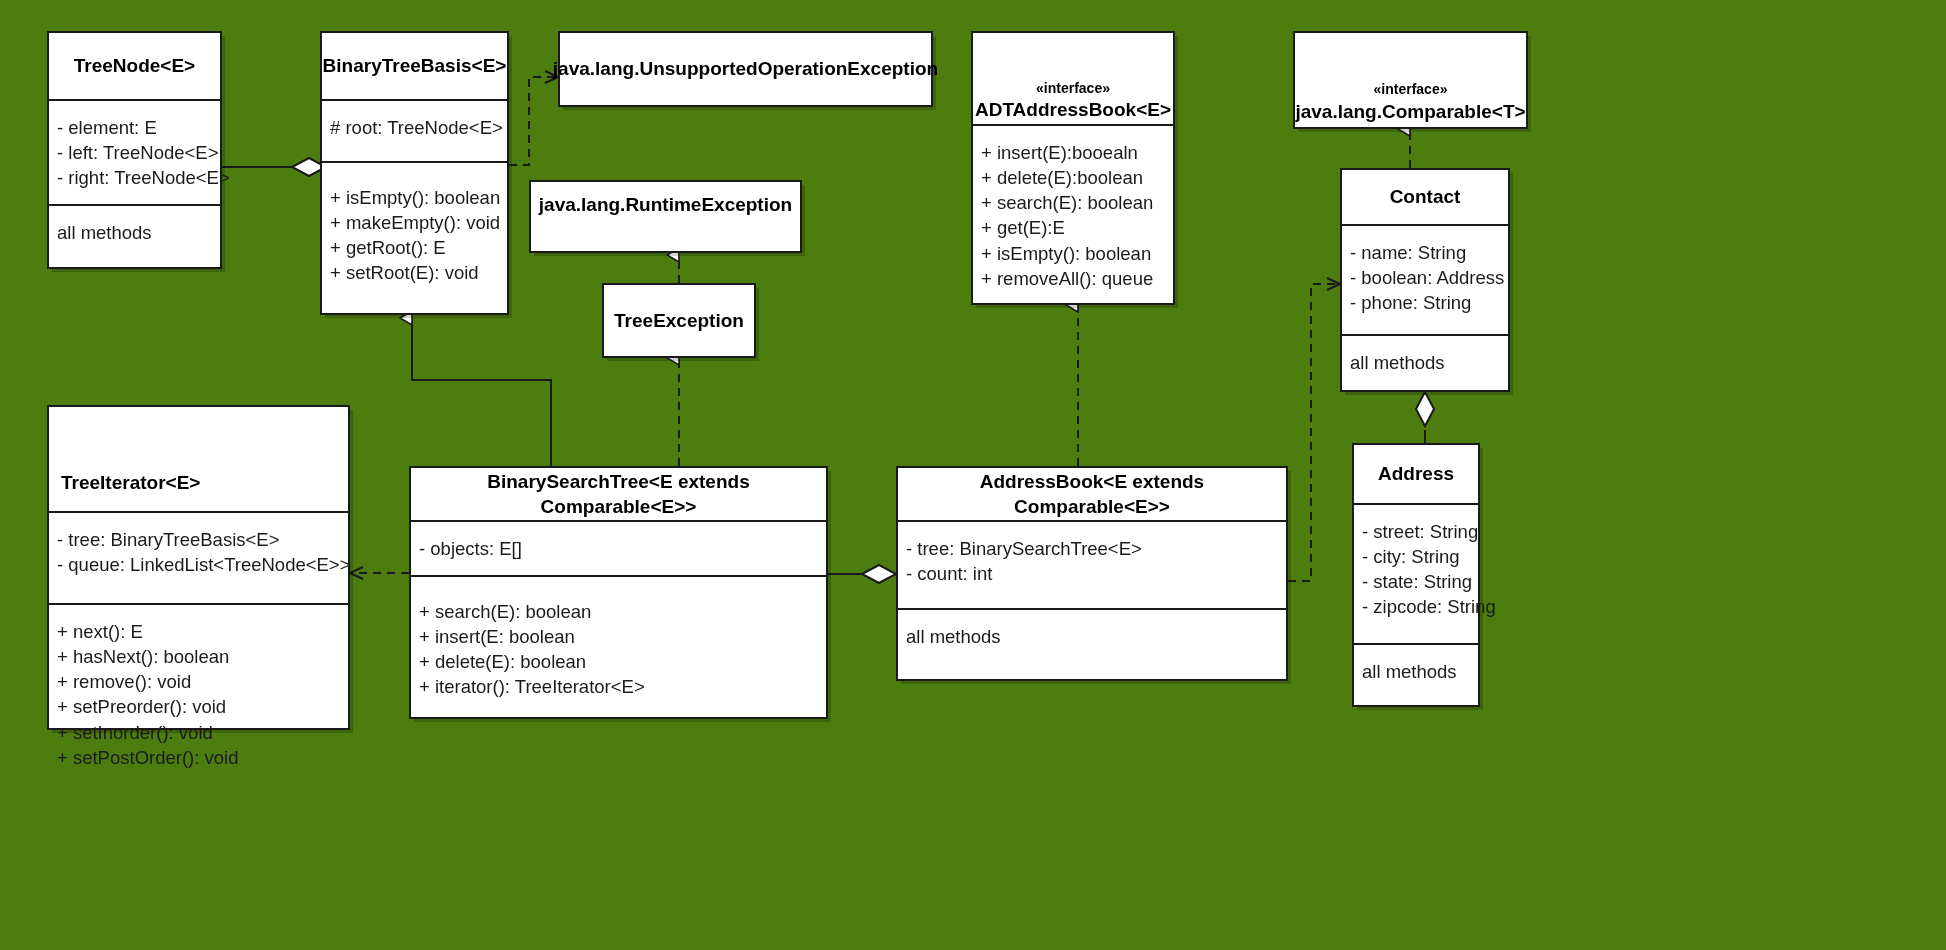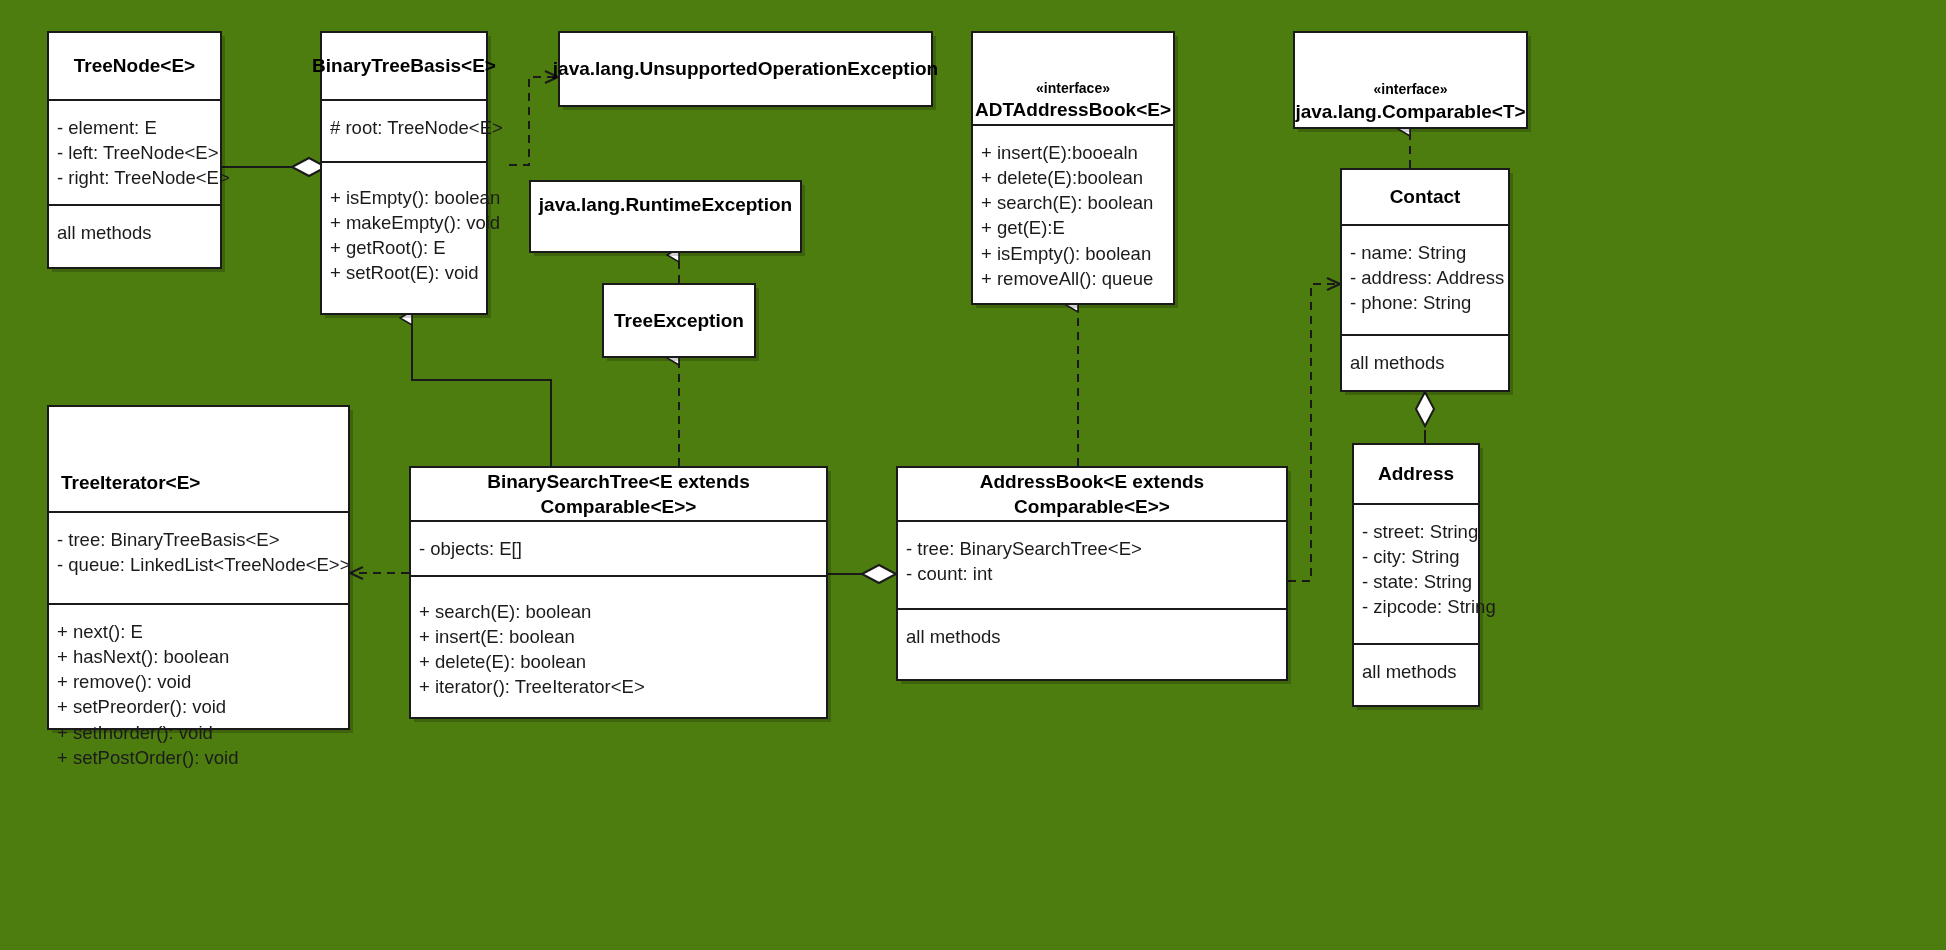--- a/index.html
+++ b/index.html
@@ -157,21 +157,21 @@
     <div class="compartment c-body pad-top tall" style="height:105px;">
       <div class="row">- element: E</div>
       <div class="row">- left: TreeNode&lt;E&gt;</div>
       <div class="row">- right: TreeNode&lt;E&gt;</div>
     </div>
     <div class="compartment c-body pad-top">
       <div class="row">all methods</div>
     </div>
   </div>
 
-  <div class="uml" style="left:320px; top:31px; width:168px; height:284px;">
+  <div class="uml" style="left:320px; top:31px; width:189px; height:284px;">
     <div class="compartment c-title" style="height:66px;">
       <span>BinaryTreeBasis&lt;E&gt;</span>
     </div>
     <div class="compartment c-body pad-top" style="height:62px;">
       <div class="row"># root: TreeNode&lt;E&gt;</div>
     </div>
     <div class="compartment c-body" style="padding-top:22px;">
       <div class="row">+ isEmpty(): boolean</div>
       <div class="row">+ makeEmpty(): void</div>
       <div class="row">+ getRoot(): E</div>
@@ -218,21 +218,21 @@
       <span>java.lang.Comparable&lt;T&gt;</span>
     </div>
   </div>
 
   <div class="uml" style="left:1340px; top:168px; width:170px; height:224px;">
     <div class="compartment c-title" style="height:54px;">
       <span>Contact</span>
     </div>
     <div class="compartment c-body pad-top tall" style="height:110px;">
       <div class="row">- name: String</div>
-      <div class="row">- address: Address</div>
+      <div class="row">- boolean: Address</div>
       <div class="row">- phone: String</div>
     </div>
     <div class="compartment c-body pad-top">
       <div class="row">all methods</div>
     </div>
   </div>
 
   <div class="uml" style="left:1352px; top:443px; width:128px; height:264px;">
     <div class="compartment c-title" style="height:58px;">
       <span>Address</span>

